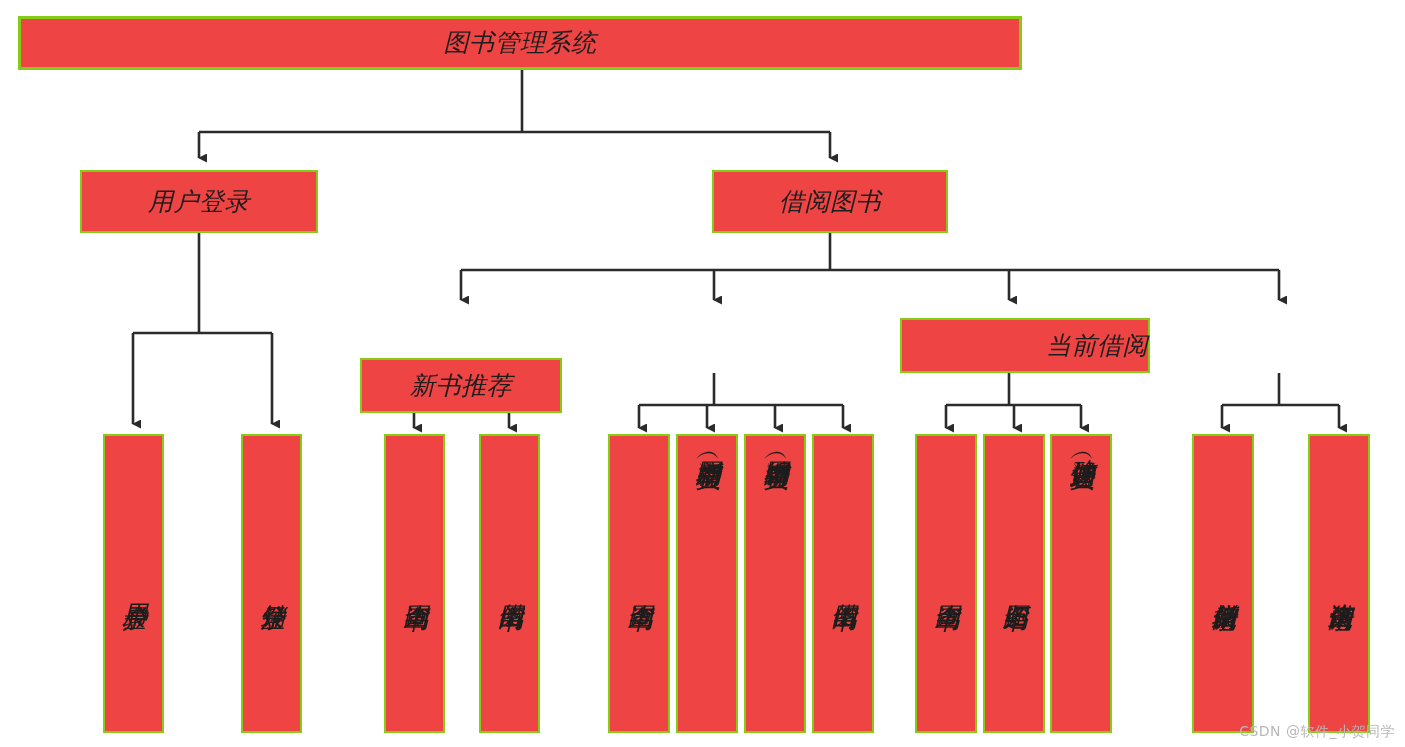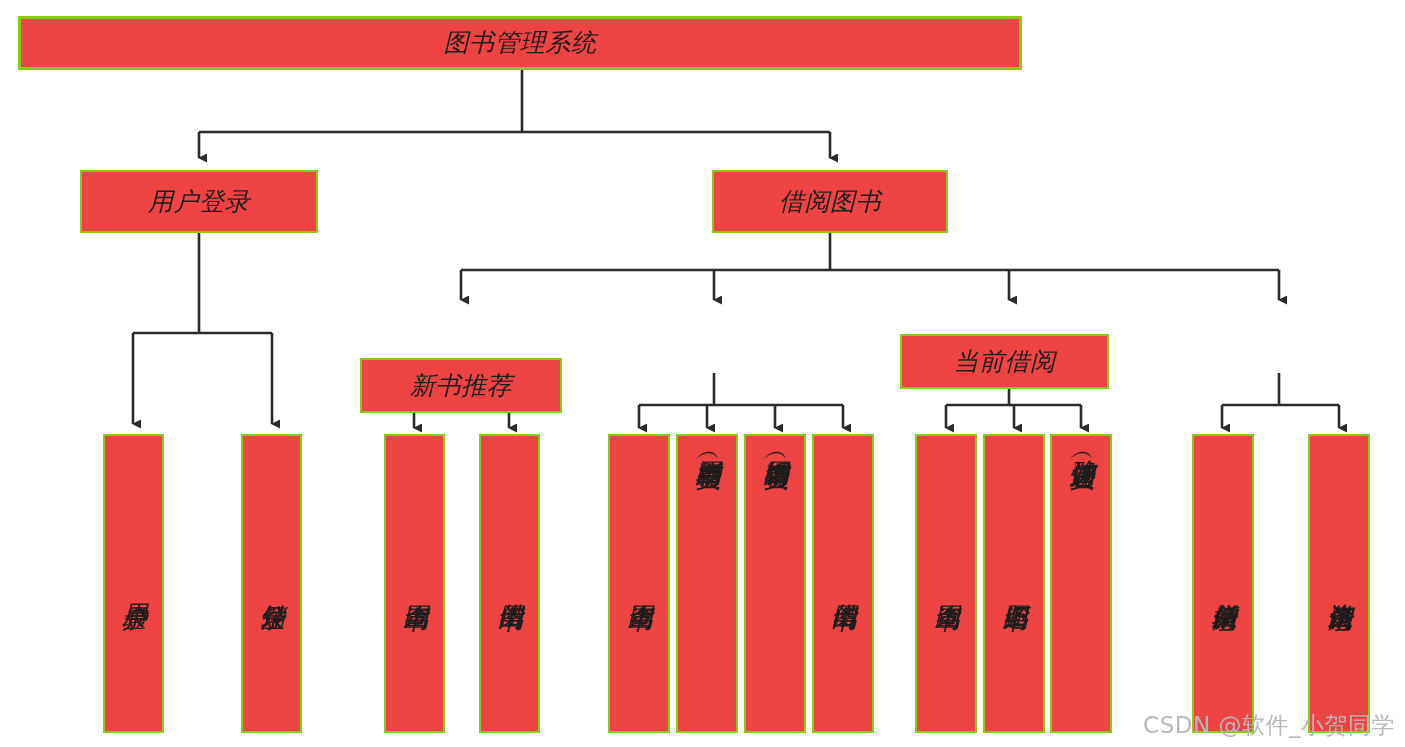--- a/index.html
+++ b/index.html
@@ -60,21 +60,21 @@
     align-items: flex-start;
     justify-content: center;
   }
   .node-leaf.center-v {
     align-items: center;
   }
   #watermark {
     position: absolute;
     right: 10px;
     bottom: 6px;
-    font-size: 23px;
+    font-size: 14px;
     color: #b8b8b8;
     white-space: nowrap;
     z-index: 5;
     letter-spacing: 0.5px;
   }
 </style>
 </head>
 <body>
 
 <div id="diagram-root">
@@ -139,21 +139,21 @@
 
   <div class="node" style="left:712px; top:170px; width:236px; height:63px;">
     <span class="node-label-h">借阅图书</span>
   </div>
 
   <div class="node" style="left:360px; top:318px; width:202px; height:55px;margin-top:40px;">
     <span class="node-label-h">新书推荐</span>
   </div>
 
 
-  <div class="node" style="left:900px; top:334px; width:209px; height:55px;">
+  <div class="node" style="left:900px; top:318px; width:250px; height:55px;justify-content:flex-end;">
     <span class="node-label-h">当前借阅</span>
   </div>
 
 
   <div class="node node-leaf center-v" style="left:103px; top:434px; width:61px; height:299px;">
     <span class="node-label-v">用户登录</span>
   </div>
 
   <div class="node node-leaf center-v" style="left:241px; top:434px; width:61px; height:299px;">
     <span class="node-label-v">注销登录</span>

